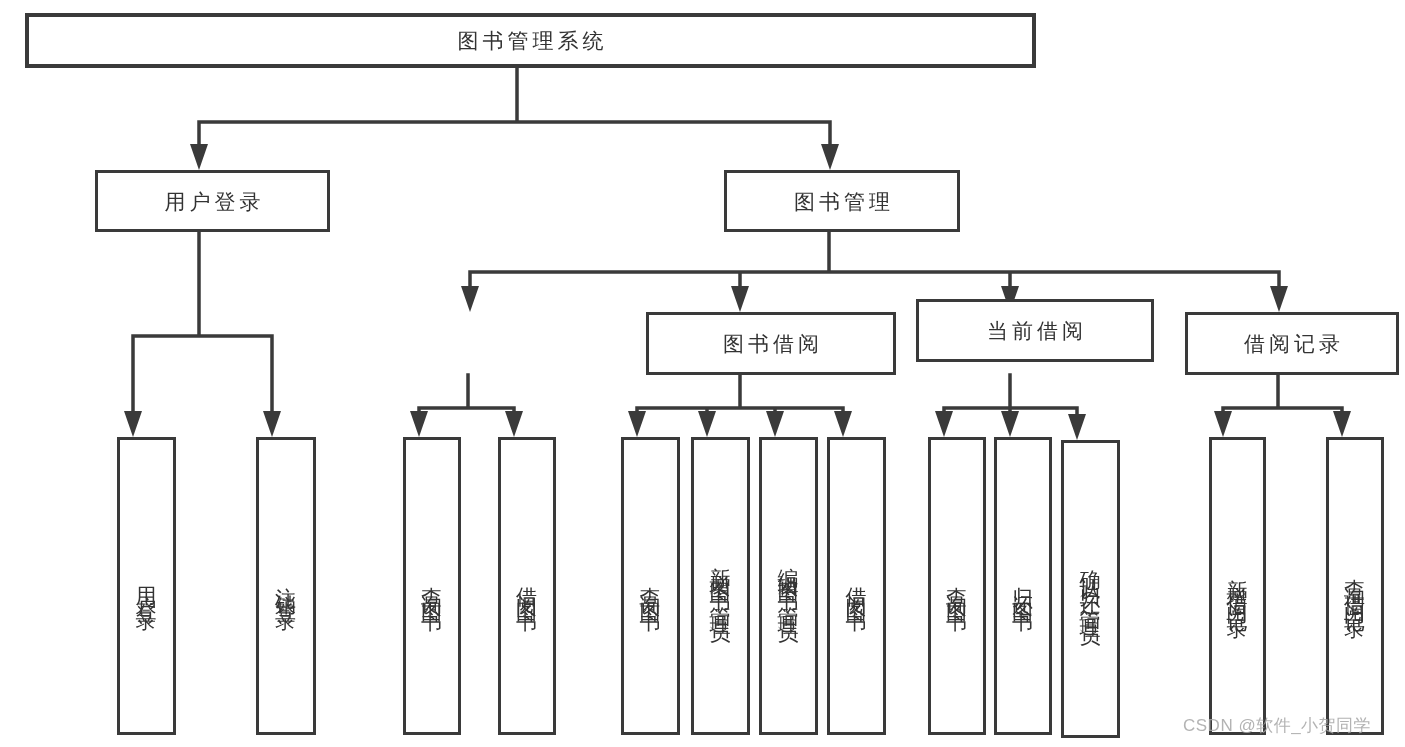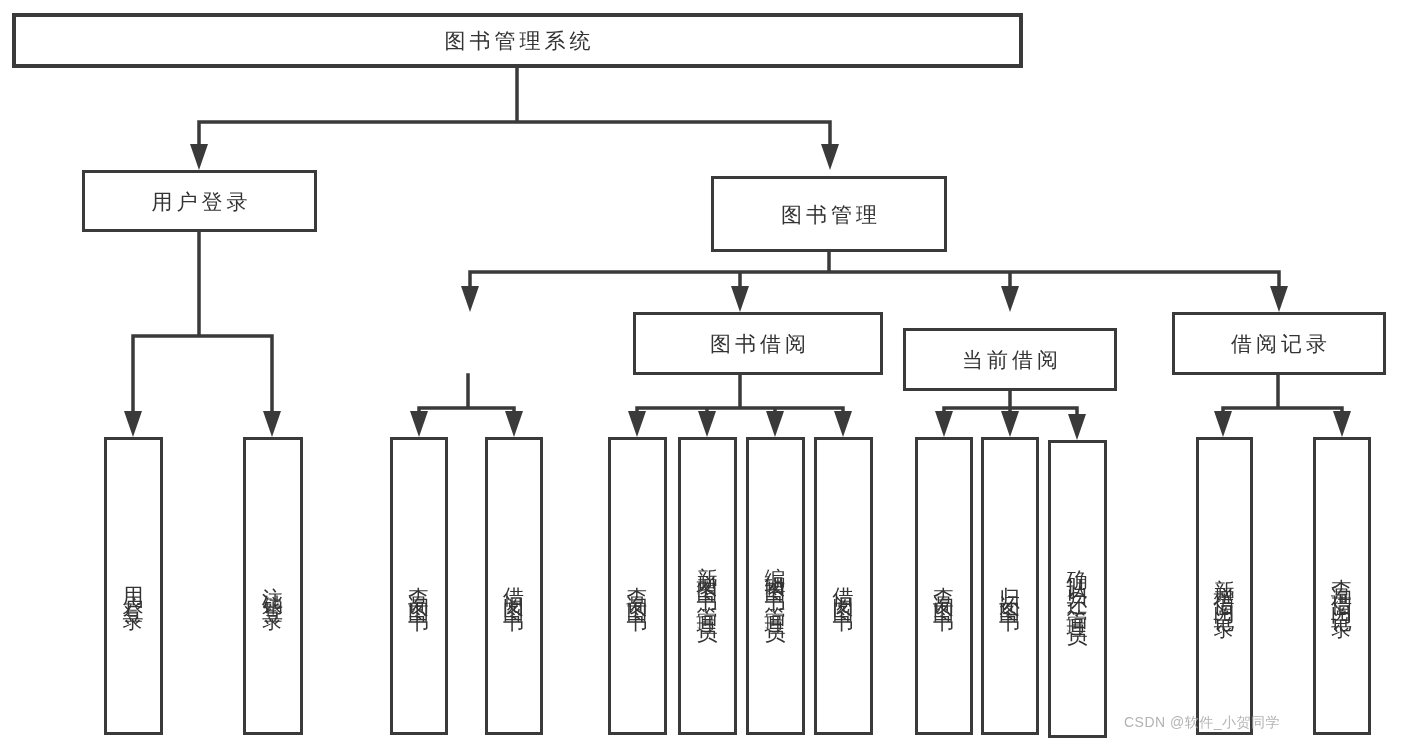--- a/index.html
+++ b/index.html
@@ -21,38 +21,39 @@
   .ln{stroke:var(--line);stroke-width:3.5;fill:none;stroke-linecap:square;}
   .ah{fill:var(--line);stroke:none;}
   .box{
     position:absolute;
     box-sizing:border-box;
     border:3px solid var(--border);
     background:var(--bg);
     color:var(--text);
     display:flex;align-items:center;justify-content:center;
     line-height:1;
+    margin-left:13px;
   }
   .box.h{
     font-size:21px;
     letter-spacing:4px;
     text-indent:4px; 
     white-space:nowrap;
   }
   .box.v{
     writing-mode:vertical-rl;
     text-orientation:mixed;
     font-size:21px;
     letter-spacing:8px;
     white-space:nowrap;
   }
   .watermark{
     position:absolute;
-    left:1124px;top:714px;
-    font-size:14px;
+    left:1183px;top:714px;
+    font-size:17px;
     letter-spacing:0.5px;
     color:var(--watermark);
     opacity:0.85;
     white-space:nowrap;
     z-index:5;
   }
 </style>
 </head>
 <body>
 
@@ -104,24 +105,24 @@
     <g>
       <path class="ln" d="M1278,375 V408 M1223,408 H1342 M1223,408 V413 M1342,408 V413"></path>
       <polygon class="ah" points="1214,411 1232,411 1223,437"></polygon>
       <polygon class="ah" points="1333,411 1351,411 1342,437"></polygon>
     </g>
   </svg>
 
   <div class="box h" style="left:12px;top:13px;width:1011px;height:55px;border-width:4px">图书管理系统</div>
 
   <div class="box h" style="left:82px;top:170px;width:235px;height:62px">用户登录</div>
-  <div class="box h" style="left:711px;top:176px;width:236px;height:76px">图书管理</div>
+  <div class="box h" style="left:711px;top:170px;width:236px;height:62px">图书管理</div>
 
   <div class="box h" style="left:633px;top:312px;width:250px;height:63px">图书借阅</div>
-  <div class="box h" style="left:903px;top:328px;width:214px;height:63px">当前借阅</div>
+  <div class="box h" style="left:903px;top:299px;width:238px;height:63px">当前借阅</div>
   <div class="box h" style="left:1172px;top:312px;width:214px;height:63px">借阅记录</div>
 
   <div class="box v" style="left:104px;top:437px;width:59px;height:298px">用户登录</div>
   <div class="box v" style="left:243px;top:437px;width:60px;height:298px">注销登录</div>
 
   <div class="box v" style="left:390px;top:437px;width:58px;height:298px">查询图书</div>
   <div class="box v" style="left:485px;top:437px;width:58px;height:298px">借阅图书</div>
 
   <div class="box v" style="left:608px;top:437px;width:59px;height:298px">查询图书</div>
   <div class="box v" style="left:678px;top:437px;width:59px;height:298px">新增图书（管理员）</div>

